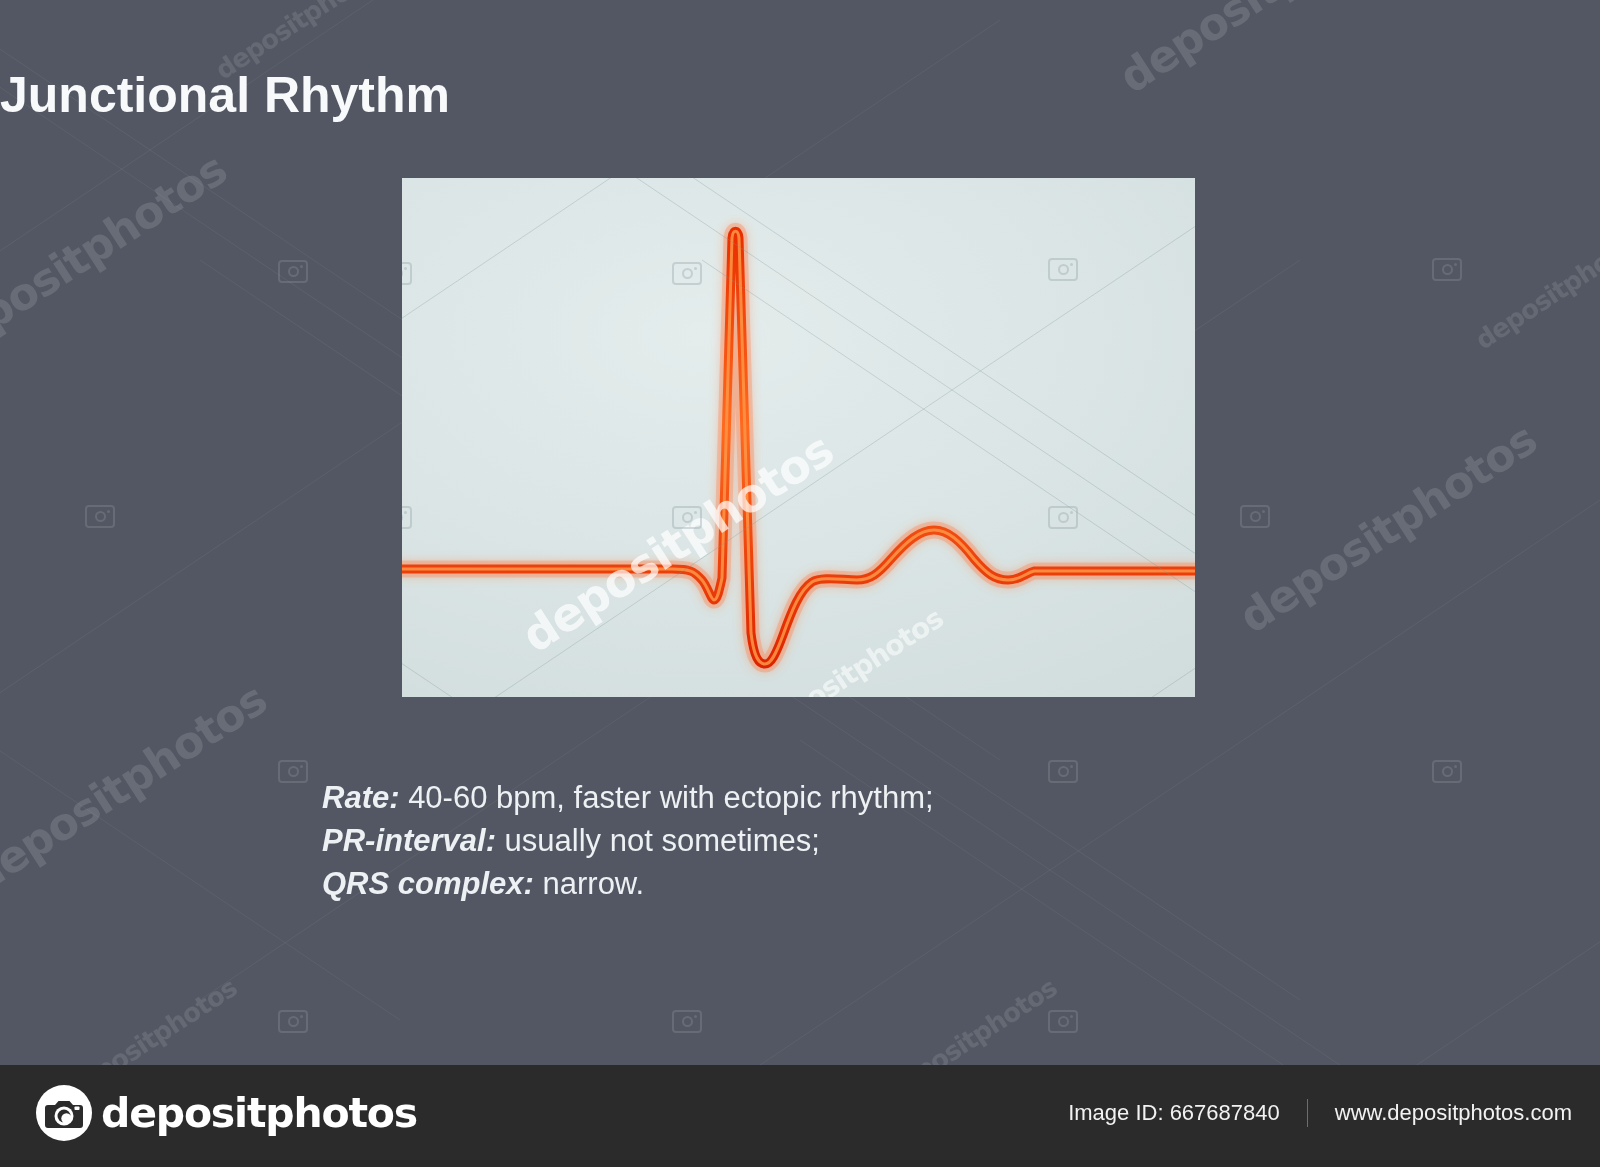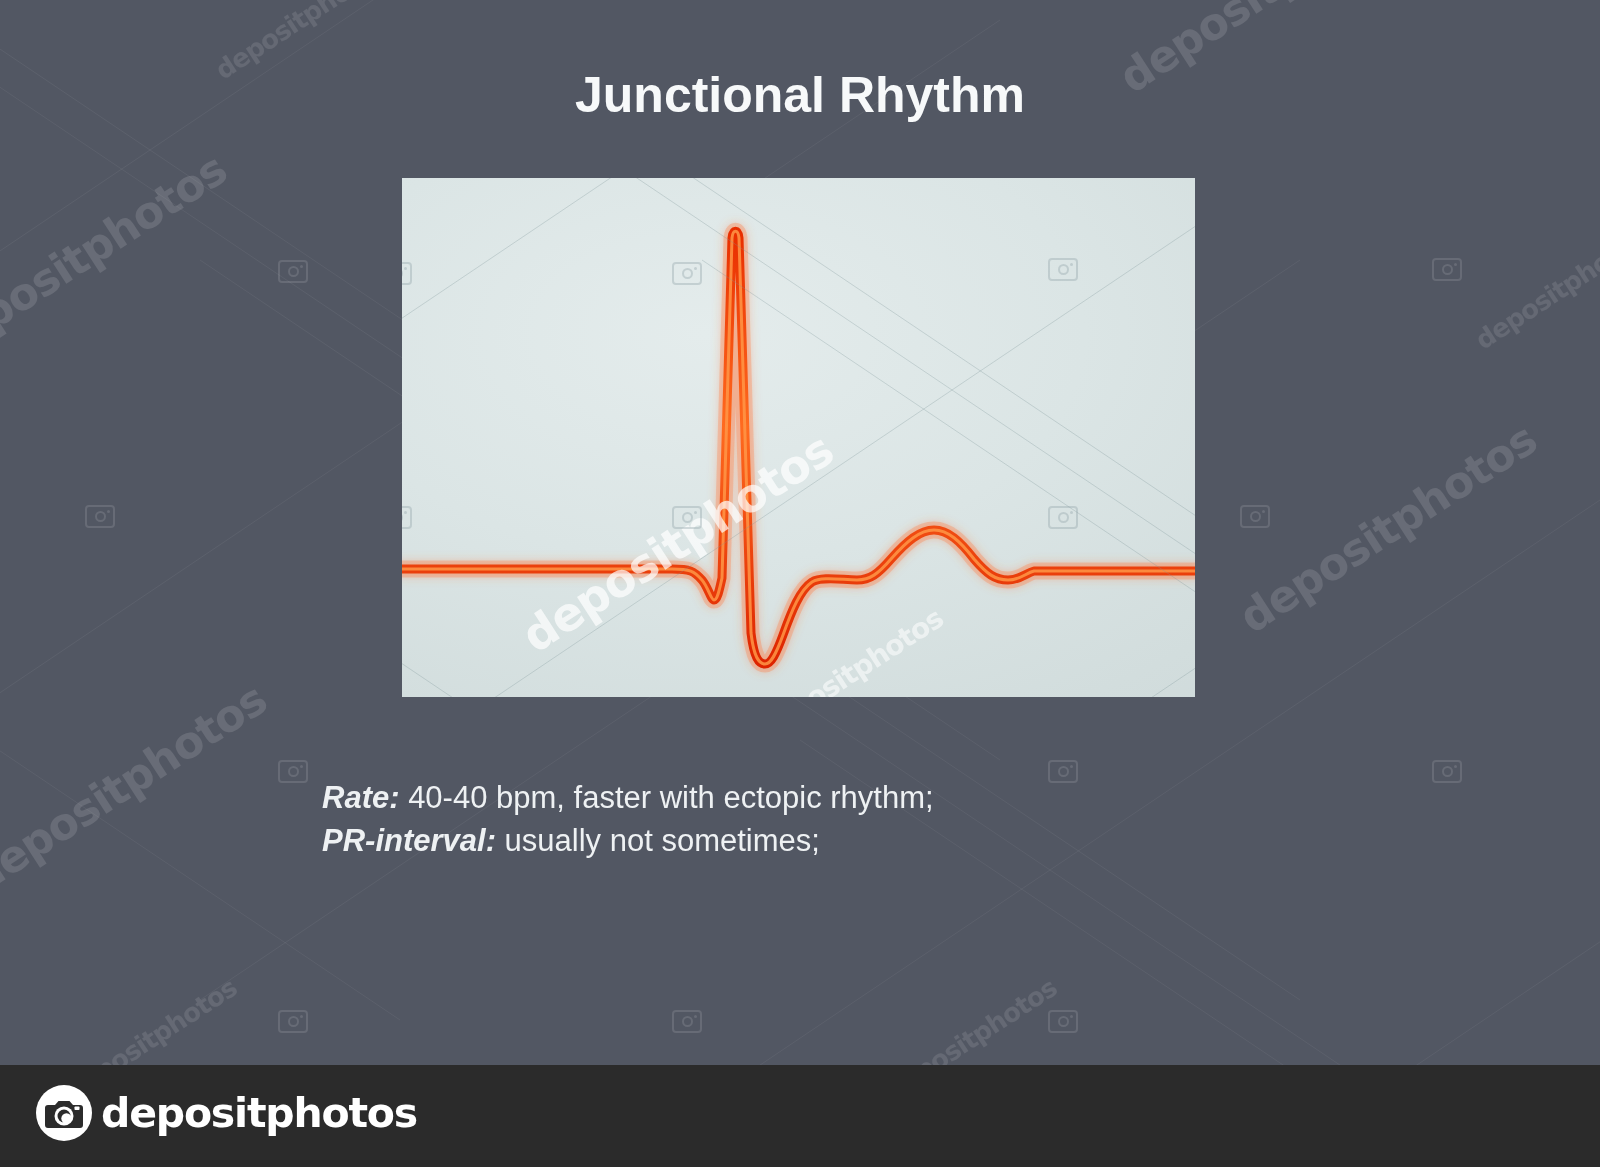--- a/index.html
+++ b/index.html
@@ -71,21 +71,21 @@
     width: 3px; height: 3px;
     background: rgba(255,255,255,0.12);
     border-radius: 50%;
   }
 
   
   #title {
     position: absolute;
     left: 0; top: 66px;
     width: 1600px;
-    text-align: center;
+    text-align: left;
     color: #f7f9fa;
     font-size: 50px;
     font-weight: bold;
     letter-spacing: 0px;
     z-index: 6;
   }
 
   
   #ecg-panel {
     position: absolute;
@@ -354,37 +354,45 @@
                C 505,363 518,352 532,352
                C 546,352 558,363 572,381
                C 585,396 593,402 606,402
                C 618,402 624,395 632,393
                L 793,393" fill="none" stroke="rgba(255,150,70,0.85)" stroke-width="3" stroke-linecap="round" stroke-linejoin="round"></path>
     </svg>
   </div>
 
   <div id="desc">
     <div class="desc-line">
-      <span class="desc-label">Rate:</span><span class="desc-value"> 40-40 bpm, faster with ectopic rhythm;</span>
+      <span class="desc-label">Rate:</span><span class="desc-value"> 40-60 bpm, faster with ectopic rhythm;</span>
     </div>
     <div class="desc-line">
       <span class="desc-label">PR-interval:</span><span class="desc-value"> usually not sometimes;</span>
+    </div>
+    <div class="desc-line">
+      <span class="desc-label">QRS complex:</span><span class="desc-value"> narrow.</span>
     </div>
   </div>
 
   <div id="footer"></div>
 
   <div id="logo">
     <div id="logo-mark">
       <svg viewBox="0 0 56 56" width="56" height="56">
         <circle cx="28" cy="28" r="28" fill="#ffffff"></circle>
         <path d="M12 20 h7 l3.5 -4 h11 l3.5 4 h7 a3 3 0 0 1 3 3 v17 a3 3 0 0 1 -3 3 h-32 a3 3 0 0 1 -3 -3 v-17 a3 3 0 0 1 3 -3 z" fill="#2b2b2b"></path>
         <circle cx="28" cy="31" r="9.5" fill="#ffffff"></circle>
         <circle cx="28" cy="31" r="6.5" fill="#2b2b2b"></circle>
         <circle cx="30.5" cy="33.5" r="5.2" fill="#ffffff"></circle>
         <rect x="38.5" y="21.5" width="5" height="3.6" rx="0.8" fill="#ffffff"></rect>
       </svg>
     </div>
     <div id="logo-text">depositphotos</div>
   </div>
 
+  <div id="footer-right">
+    <span>Image ID: 667687840</span>
+    <span id="footer-divider"></span>
+    <span>www.depositphotos.com</span>
+  </div>
 
 </div>
 
 </body></html>

